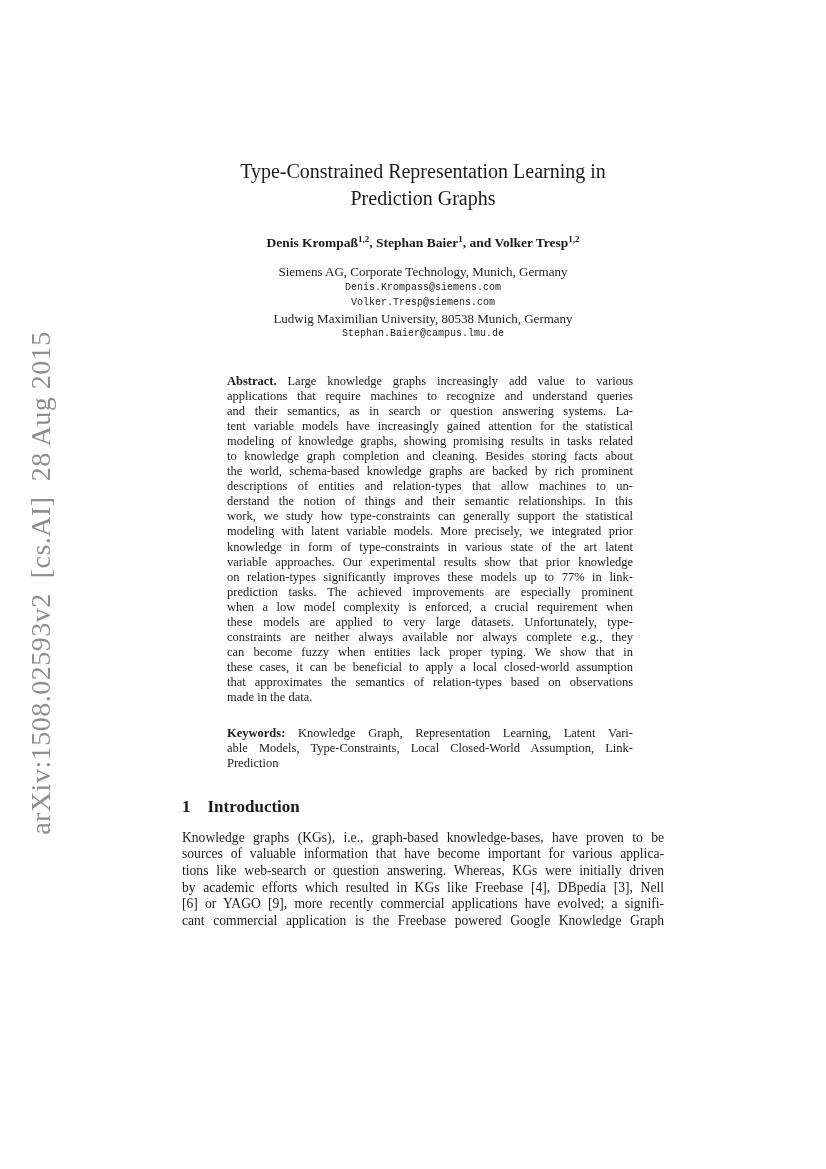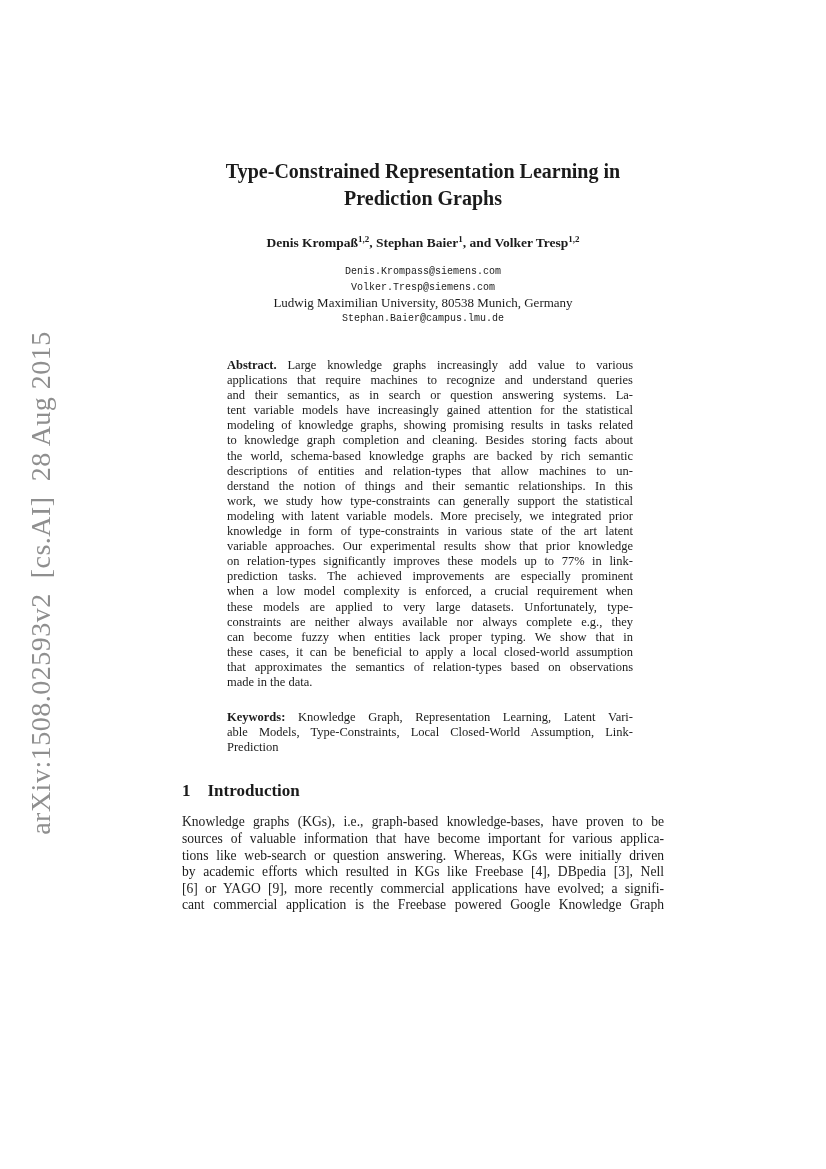--- a/index.html
+++ b/index.html
@@ -26,21 +26,21 @@
   }
   .content {
     position: absolute;
     left: 182px;
     top: 0;
     width: 482px;
   }
   .title {
     margin-top: 158px;
     text-align: center;
-    font-weight: bold;
+    font-weight: normal;
     font-size: 20px;
     line-height: 27px;
   }
   .authors {
     margin-top: 22px;
     text-align: center;
     font-size: 13.5px;
     line-height: 17px;
     font-weight: bold;
   }
@@ -92,35 +92,36 @@
   <div class="content">
 
     <div class="title">
       <div>Type-Constrained Representation Learning in</div>
       <div>Prediction Graphs</div>
     </div>
 
     <div class="authors"><span>Denis Krompaß</span><sup>1,2</sup><span>, </span><span>Stephan Baier</span><sup>1</sup><span>, and </span><span>Volker Tresp</span><sup>1,2</sup></div>
 
     <div class="affils">
+      <div class="affil-serif">Siemens AG, Corporate Technology, Munich, Germany</div>
       <div class="affil-mono">Denis.Krompass@siemens.com</div>
       <div class="affil-mono">Volker.Tresp@siemens.com</div>
       <div class="affil-serif">Ludwig Maximilian University, 80538 Munich, Germany</div>
       <div class="affil-mono">Stephan.Baier@campus.lmu.de</div>
     </div>
 
     <div class="abstract">
       <div class="jline"><b>Abstract.</b><span> Large knowledge graphs increasingly add value to various</span></div>
       <div class="par-end">
           <div class="jline">applications that require machines to recognize and understand queries</div>
           <div class="jline">and their semantics, as in search or question answering systems. La-</div>
           <div class="jline">tent variable models have increasingly gained attention for the statistical</div>
           <div class="jline">modeling of knowledge graphs, showing promising results in tasks related</div>
           <div class="jline">to knowledge graph completion and cleaning. Besides storing facts about</div>
-          <div class="jline">the world, schema-based knowledge graphs are backed by rich semantic</div>
+          <div class="jline">the world, schema-based knowledge graphs are backed by rich prominent</div>
           <div class="jline">descriptions of entities and relation-types that allow machines to un-</div>
           <div class="jline">derstand the notion of things and their semantic relationships. In this</div>
           <div class="jline">work, we study how type-constraints can generally support the statistical</div>
           <div class="jline">modeling with latent variable models. More precisely, we integrated prior</div>
           <div class="jline">knowledge in form of type-constraints in various state of the art latent</div>
           <div class="jline">variable approaches. Our experimental results show that prior knowledge</div>
           <div class="jline">on relation-types significantly improves these models up to 77% in link-</div>
           <div class="jline">prediction tasks. The achieved improvements are especially prominent</div>
           <div class="jline">when a low model complexity is enforced, a crucial requirement when</div>
           <div class="jline">these models are applied to very large datasets. Unfortunately, type-</div>

